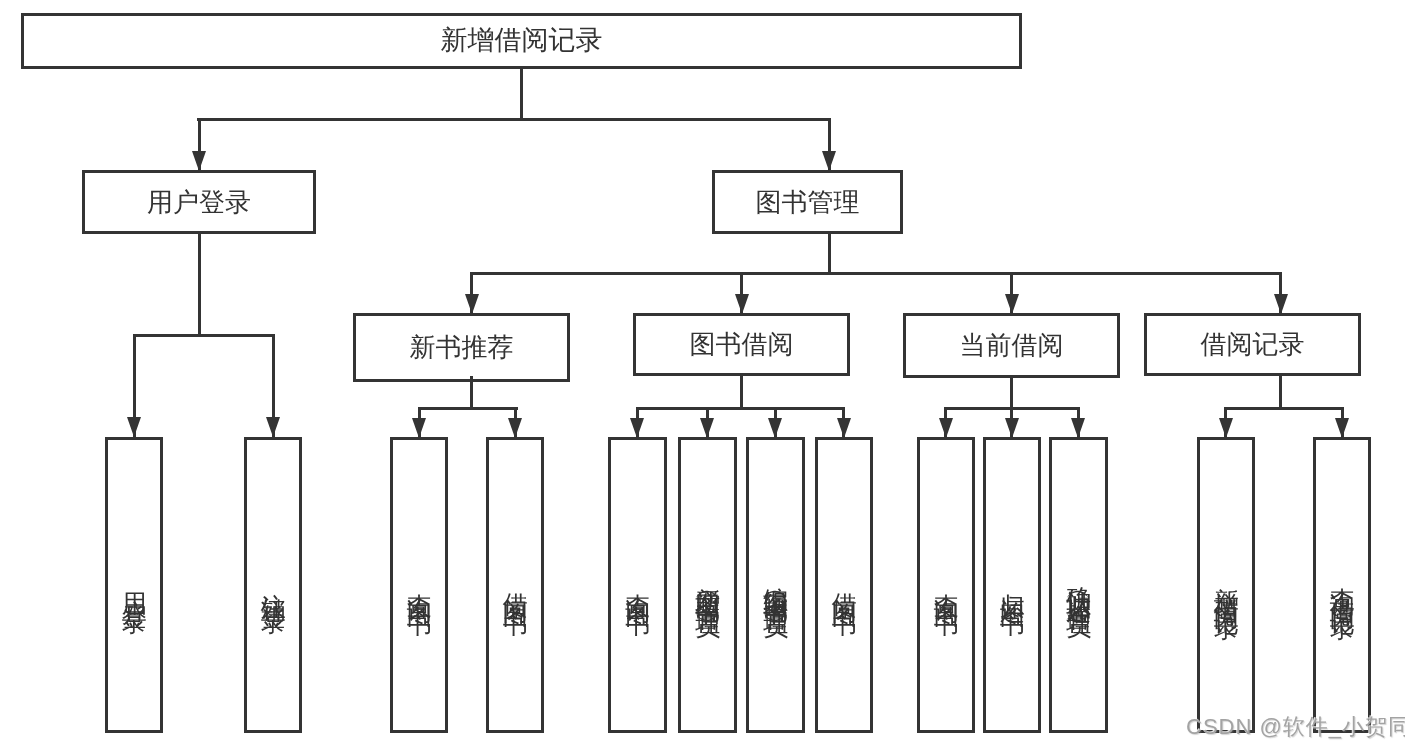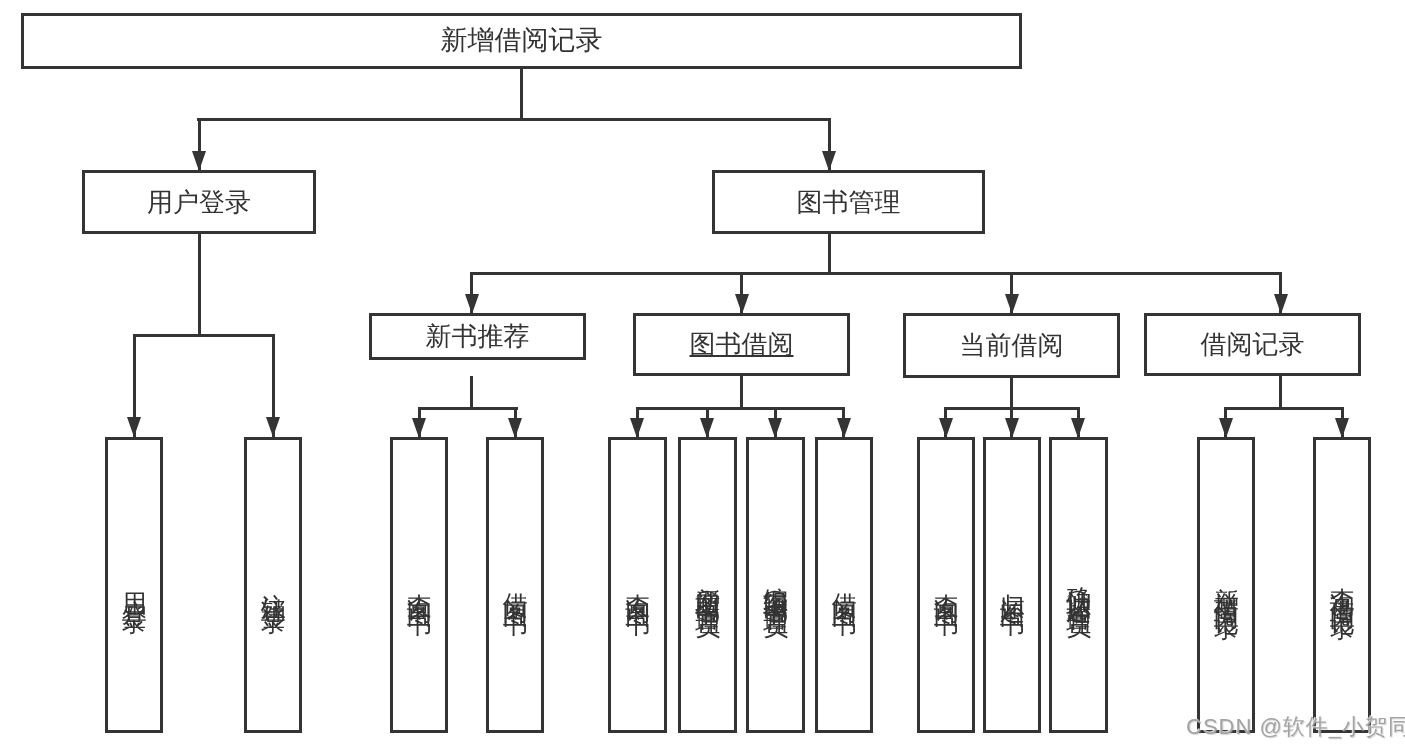--- a/index.html
+++ b/index.html
@@ -55,25 +55,25 @@
 </head>
 <body>
 
 <div class="stage">
 
   
   <div class="box" style="left:21px;top:13px;width:1001px;height:56px;font-size:27px;">新增借阅记录</div>
 
   <div class="box" style="left:82px;top:170px;width:234px;height:64px;">用户登录</div>
 
-  <div class="box" style="left:712px;top:170px;width:273px;height:64px;">图书管理</div>
+  <div class="box" style="left:712px;top:170px;width:191px;height:64px;">图书管理</div>
 
-  <div class="box" style="left:369px;top:313px;width:217px;height:47px;text-align:center;">新书推荐</div>
+  <div class="box" style="left:353px;top:313px;width:217px;height:69px;text-align:center;">新书推荐</div>
 
-  <div class="box" style="left:633px;top:313px;width:217px;height:63px;text-decoration:underline;">图书借阅</div>
+  <div class="box" style="left:633px;top:313px;width:217px;height:63px;">图书借阅</div>
 
   <div class="box" style="left:903px;top:313px;width:217px;height:65px;">当前借阅</div>
 
   <div class="box" style="left:1144px;top:313px;width:217px;height:63px;">借阅记录</div>
 
   
   <div class="box vbox" style="left:105px;top:437px;width:58px;height:296px;">用户登录</div>
   <div class="box vbox" style="left:244px;top:437px;width:58px;height:296px;">注销登录</div>
 
   <div class="box vbox" style="left:390px;top:437px;width:58px;height:296px;">查询图书</div>

